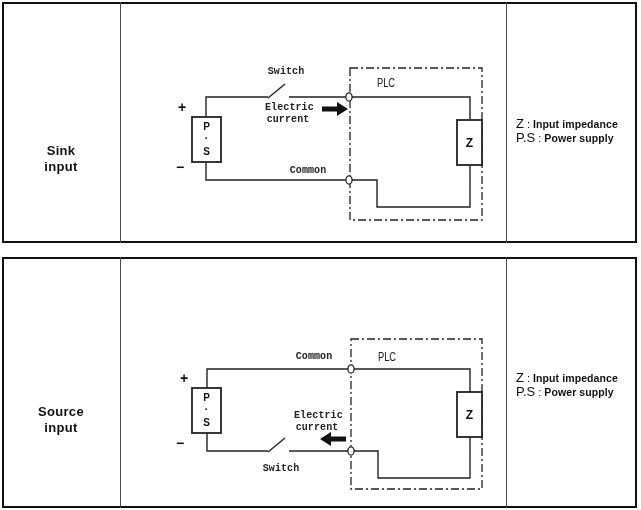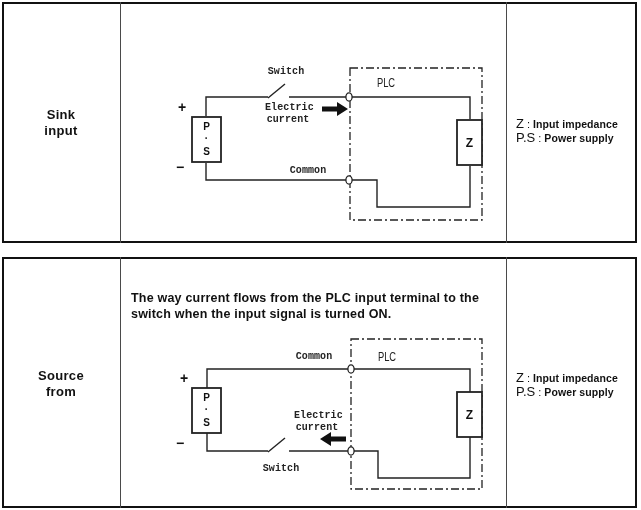--- a/index.html
+++ b/index.html
@@ -3,21 +3,21 @@
 <meta charset="utf-8">
 <style>
   html,body{margin:0;padding:0;background:#fff;}
   .stage{position:relative;width:641px;height:510px;background:#fff;overflow:hidden;
          font-family:"Liberation Sans",sans-serif;color:#111;}
   .tbl{position:absolute;left:2px;width:635px;border:2px solid #111;background:#fff;box-sizing:border-box;}
   .tbl.p1{top:2px;height:241px;}
   .tbl.p2{top:257px;height:251px;}
   .vline{position:absolute;width:1px;background:#4a4a4a;}
   .lbl{position:absolute;white-space:pre-line;}
-  .row-label{width:118px;text-align:center;font-size:13px;font-weight:bold;letter-spacing:.3px;line-height:15.5px;}
+  .row-label{width:118px;text-align:center;font-size:13px;font-weight:bold;letter-spacing:.3px;line-height:15.5px;margin-top:36px;}
   .desc{width:382px;font-size:12.5px;font-weight:bold;letter-spacing:.2px;line-height:16px;}
   .small-lbl{font-size:10px;font-weight:bold;letter-spacing:.1px;text-align:center;line-height:11.5px;color:#222;font-family:Liberation Mono, monospace;}
   .plc-lbl{font-size:13px;font-weight:normal;transform:scaleX(.72);transform-origin:center;color:#222;text-align:center;}
   .sign{width:16px;text-align:center;font-size:14px;font-weight:bold;line-height:14px;}
   .ps-text{display:flex;align-items:center;justify-content:center;text-align:center;
            font-size:10px;font-weight:bold;line-height:12.5px;}
   .z-text{display:flex;align-items:center;justify-content:center;font-size:12px;font-weight:bold;}
   .legend-line{position:absolute;white-space:nowrap;}
   .legend-term{font-size:13px;color:#111;}
   .legend-sep{font-size:11px;padding:0 3px;color:#111;}
@@ -80,23 +80,21 @@
 S</div>
   <div class="lbl z-text" style="left:457px;top:120px;width:25px;height:45px;">Z</div>
   <div class="legend-line" style="left:516px;top:114px;">
     <span class="legend-term">Z</span><span class="legend-sep">:</span><span class="legend-def">Input impedance</span>
   </div>
   <div class="legend-line" style="left:516px;top:128px;">
     <span class="legend-term">P.S</span><span class="legend-sep">:</span><span class="legend-def">Power supply</span>
   </div>
 
   <div class="lbl row-label" style="left:2px;top:368px;">Source
-from</div>
-  <div class="lbl desc" style="left:131px;top:290px;">The way current flows from the PLC input terminal to the
-switch when the input signal is turned ON.</div>
+input</div>
   <div class="lbl small-lbl" style="left:284px;top:351px;width:60px;">Common</div>
   <div class="lbl plc-lbl" style="left:369px;top:349px;width:36px;">PLC</div>
   <div class="lbl small-lbl" style="left:294px;top:410px;width:46px;">Electric
 current</div>
   <div class="lbl small-lbl" style="left:251px;top:463px;width:60px;">Switch</div>
   <div class="lbl sign" style="left:176px;top:371px;">+</div>
   <div class="lbl sign" style="left:172px;top:436px;">−</div>
   <div class="lbl ps-text" style="left:192px;top:388px;width:29px;height:45px;">P
 ·
 S</div>

